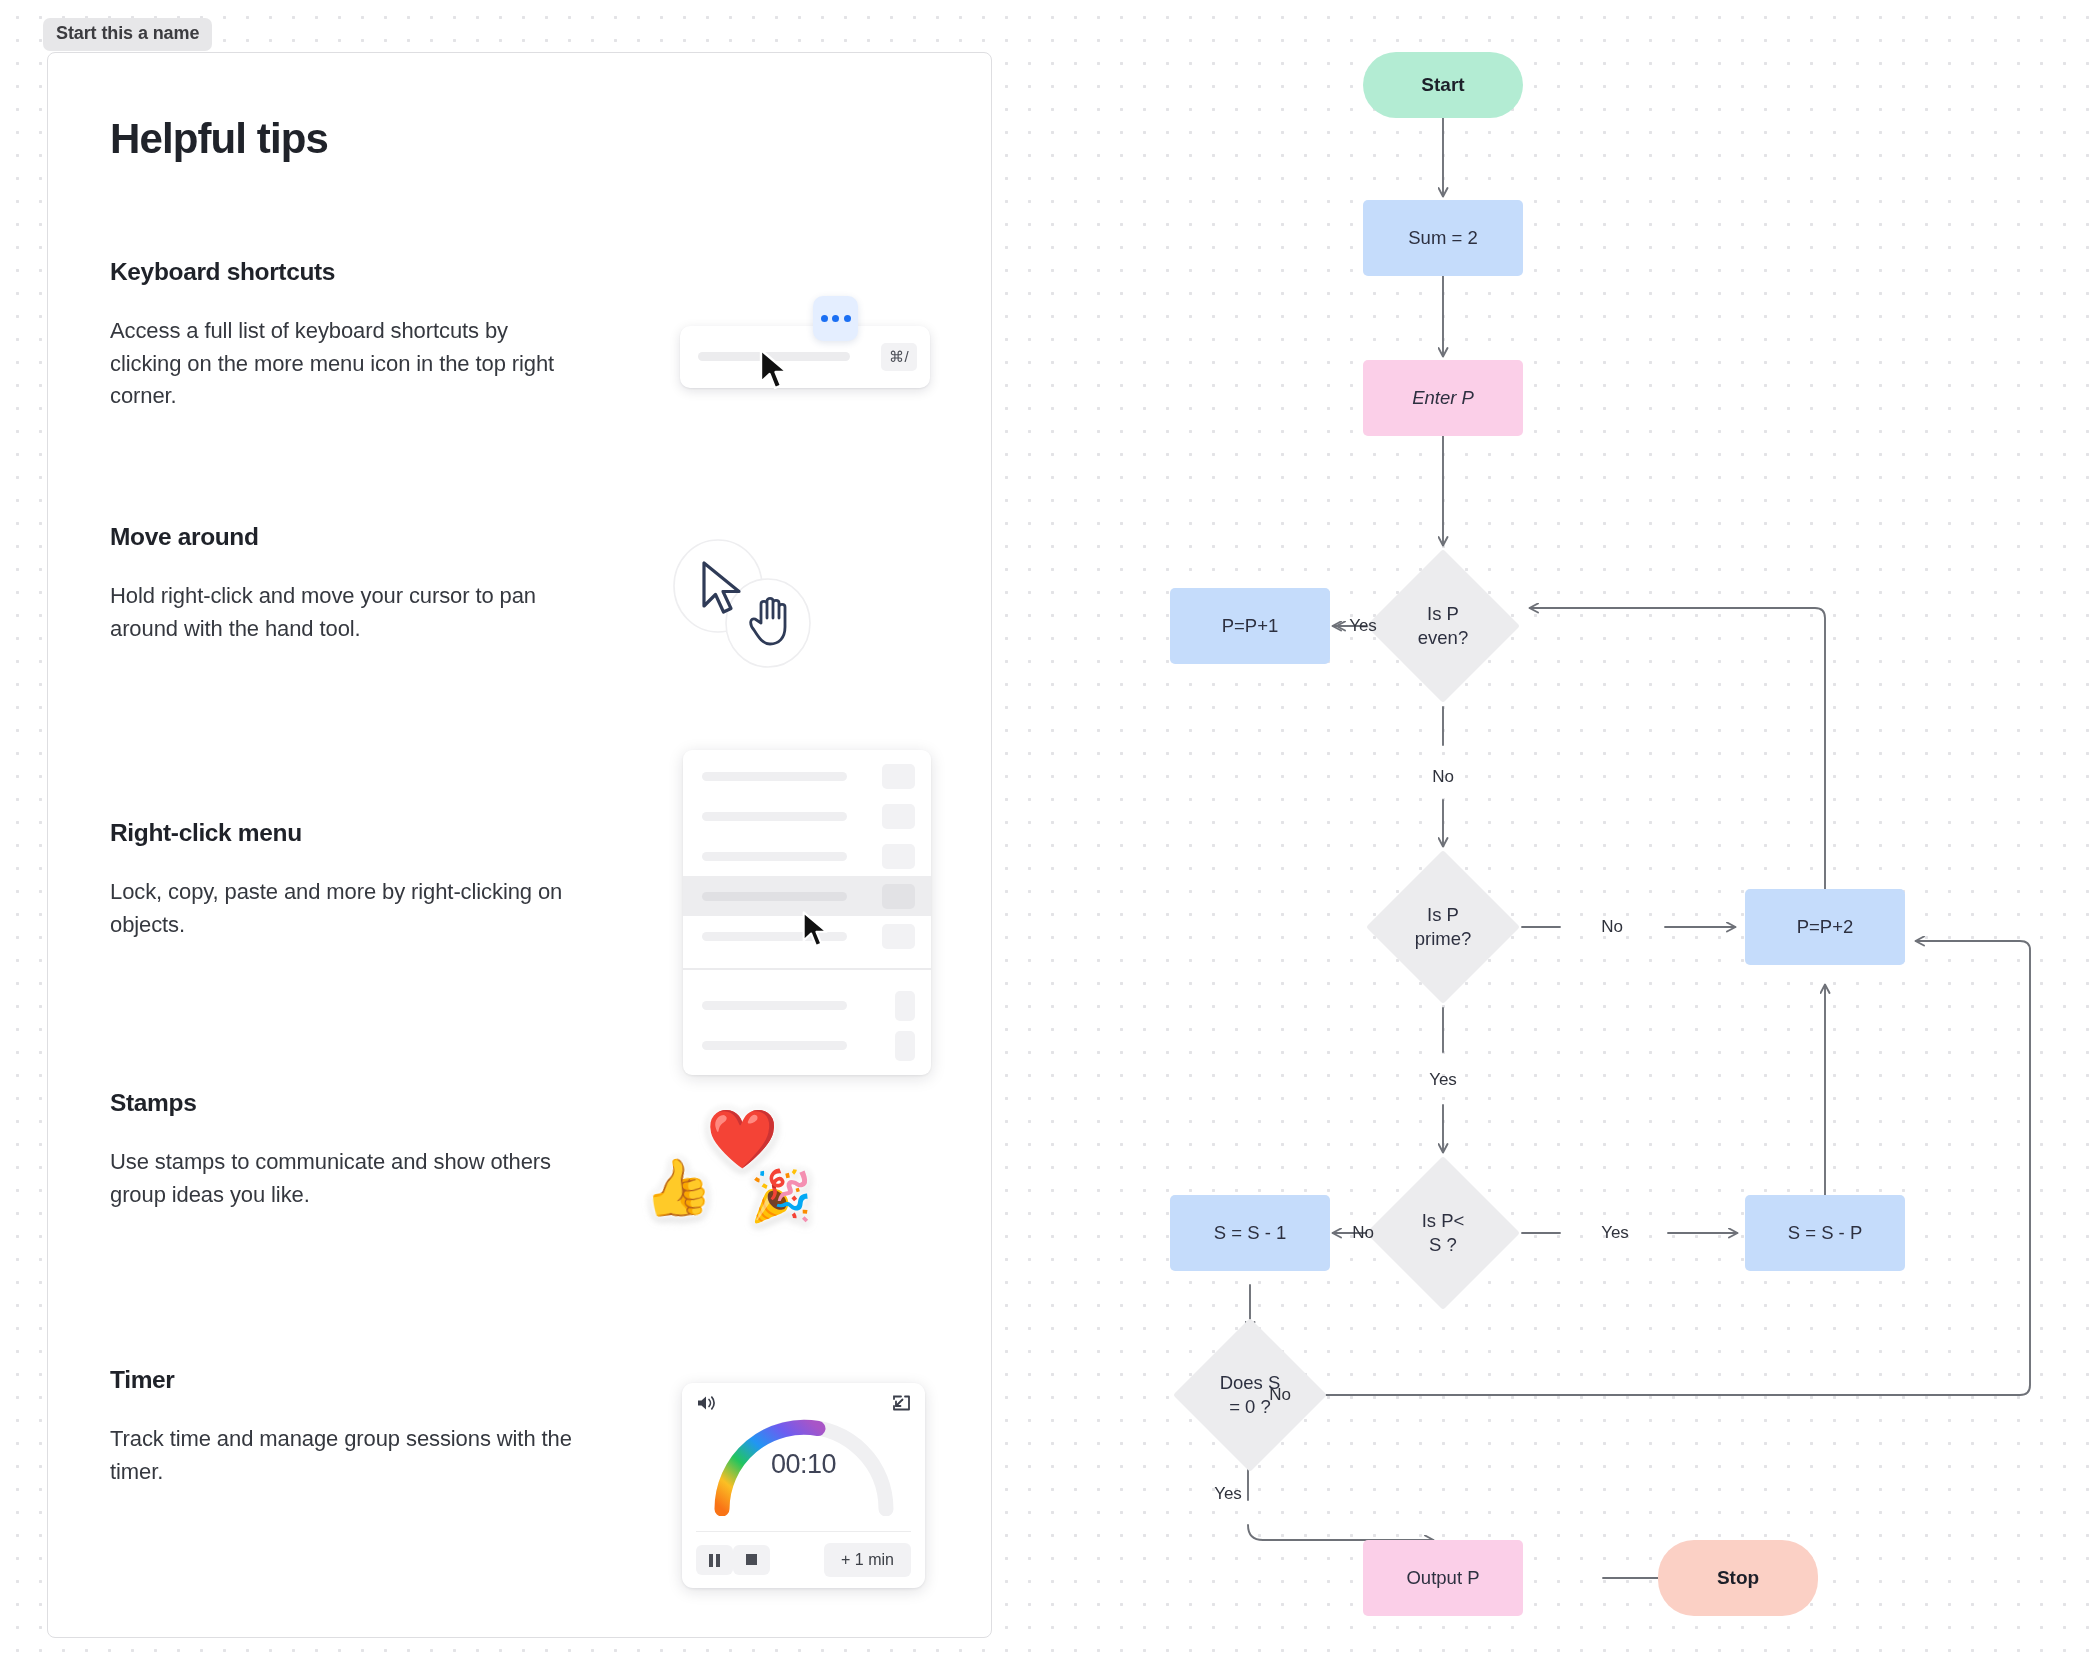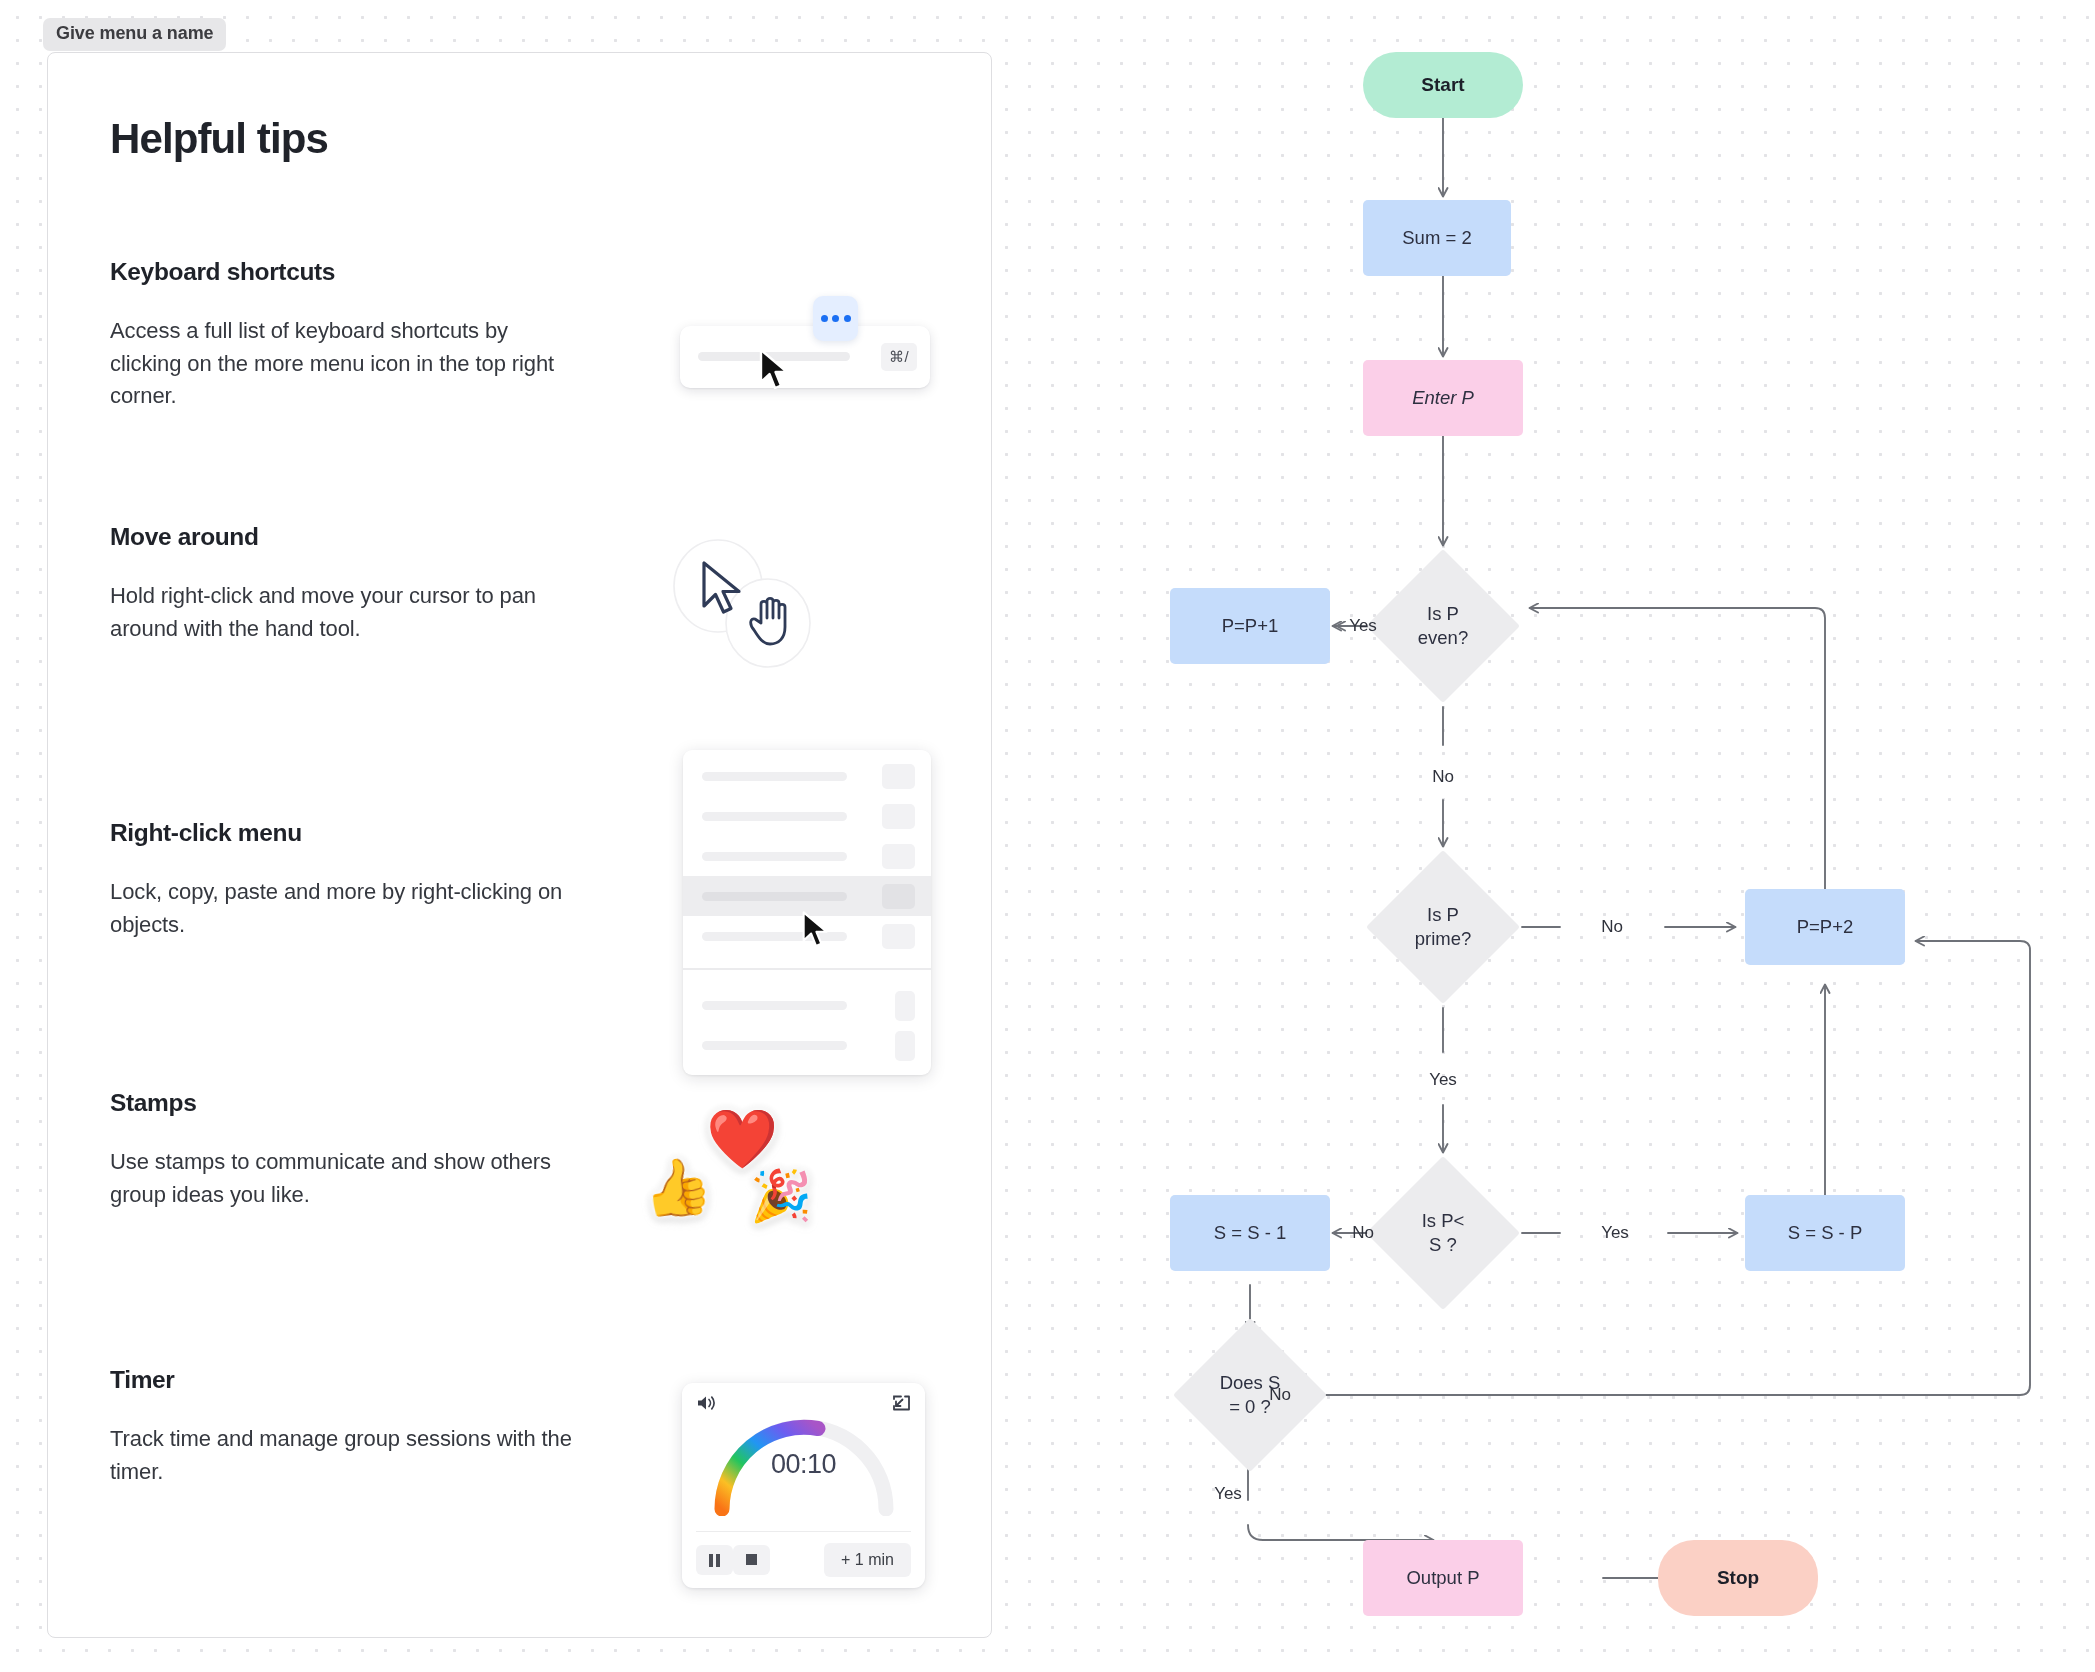--- a/index.html
+++ b/index.html
@@ -202,21 +202,21 @@
   .edge-label {
     position: absolute; font-size: 17px; color: #2f323c;
     transform: translate(-50%, -50%); white-space: nowrap;
   }
 </style>
 </head>
 <body>
 
 <div id="canvas">
 
-  <div id="name-chip">Give menu a name</div>
+  <div id="name-chip">Start this a name</div>
 
   <div id="tips-card">
 
     <div id="tips-title">Helpful tips</div>
 
     <div class="tip" id="tip-0">
       <div class="tip-head">Keyboard shortcuts</div>
       <div class="tip-body">Access a full list of keyboard shortcuts by clicking on the more menu icon in the top right corner.</div>
     </div>
 
@@ -405,21 +405,21 @@
 
         <path d="M18,1466 L18,1500"></path>
         <path d="M18,1525 Q18,1540 33,1540 L203,1540" marker-end="url(#ah)"></path>
 
         <path d="M373,1578 L500,1578" marker-end="url(#ah)"></path>
       </g>
     </svg>
 
     <div class="node round terminal" style="left:133px; top:52px; width:160px; height:66px; background:#b3ecd3;">Start</div>
 
-    <div class="node rect" style="left:133px; top:200px; width:148px; height:76px; background:#c5dcfb;">Sum = 2</div>
+    <div class="node rect" style="left:133px; top:200px; width:160px; height:76px; background:#c5dcfb;">Sum = 2</div>
 
     <div class="node rect" style="left:133px; top:360px; width:160px; height:76px; background:#fbcfe8;font-style:italic;">Enter P</div>
 
     <div class="node diamond" style="left:136px; top:549px; width:154px; height:154px;">
       <span class="diamond-shape"></span>
       <span class="diamond-label">Is P<br>even?</span>
     </div>
 
     <div class="node rect" style="left:-60px; top:588px; width:160px; height:76px; background:#c5dcfb;">P=P+1</div>
 

